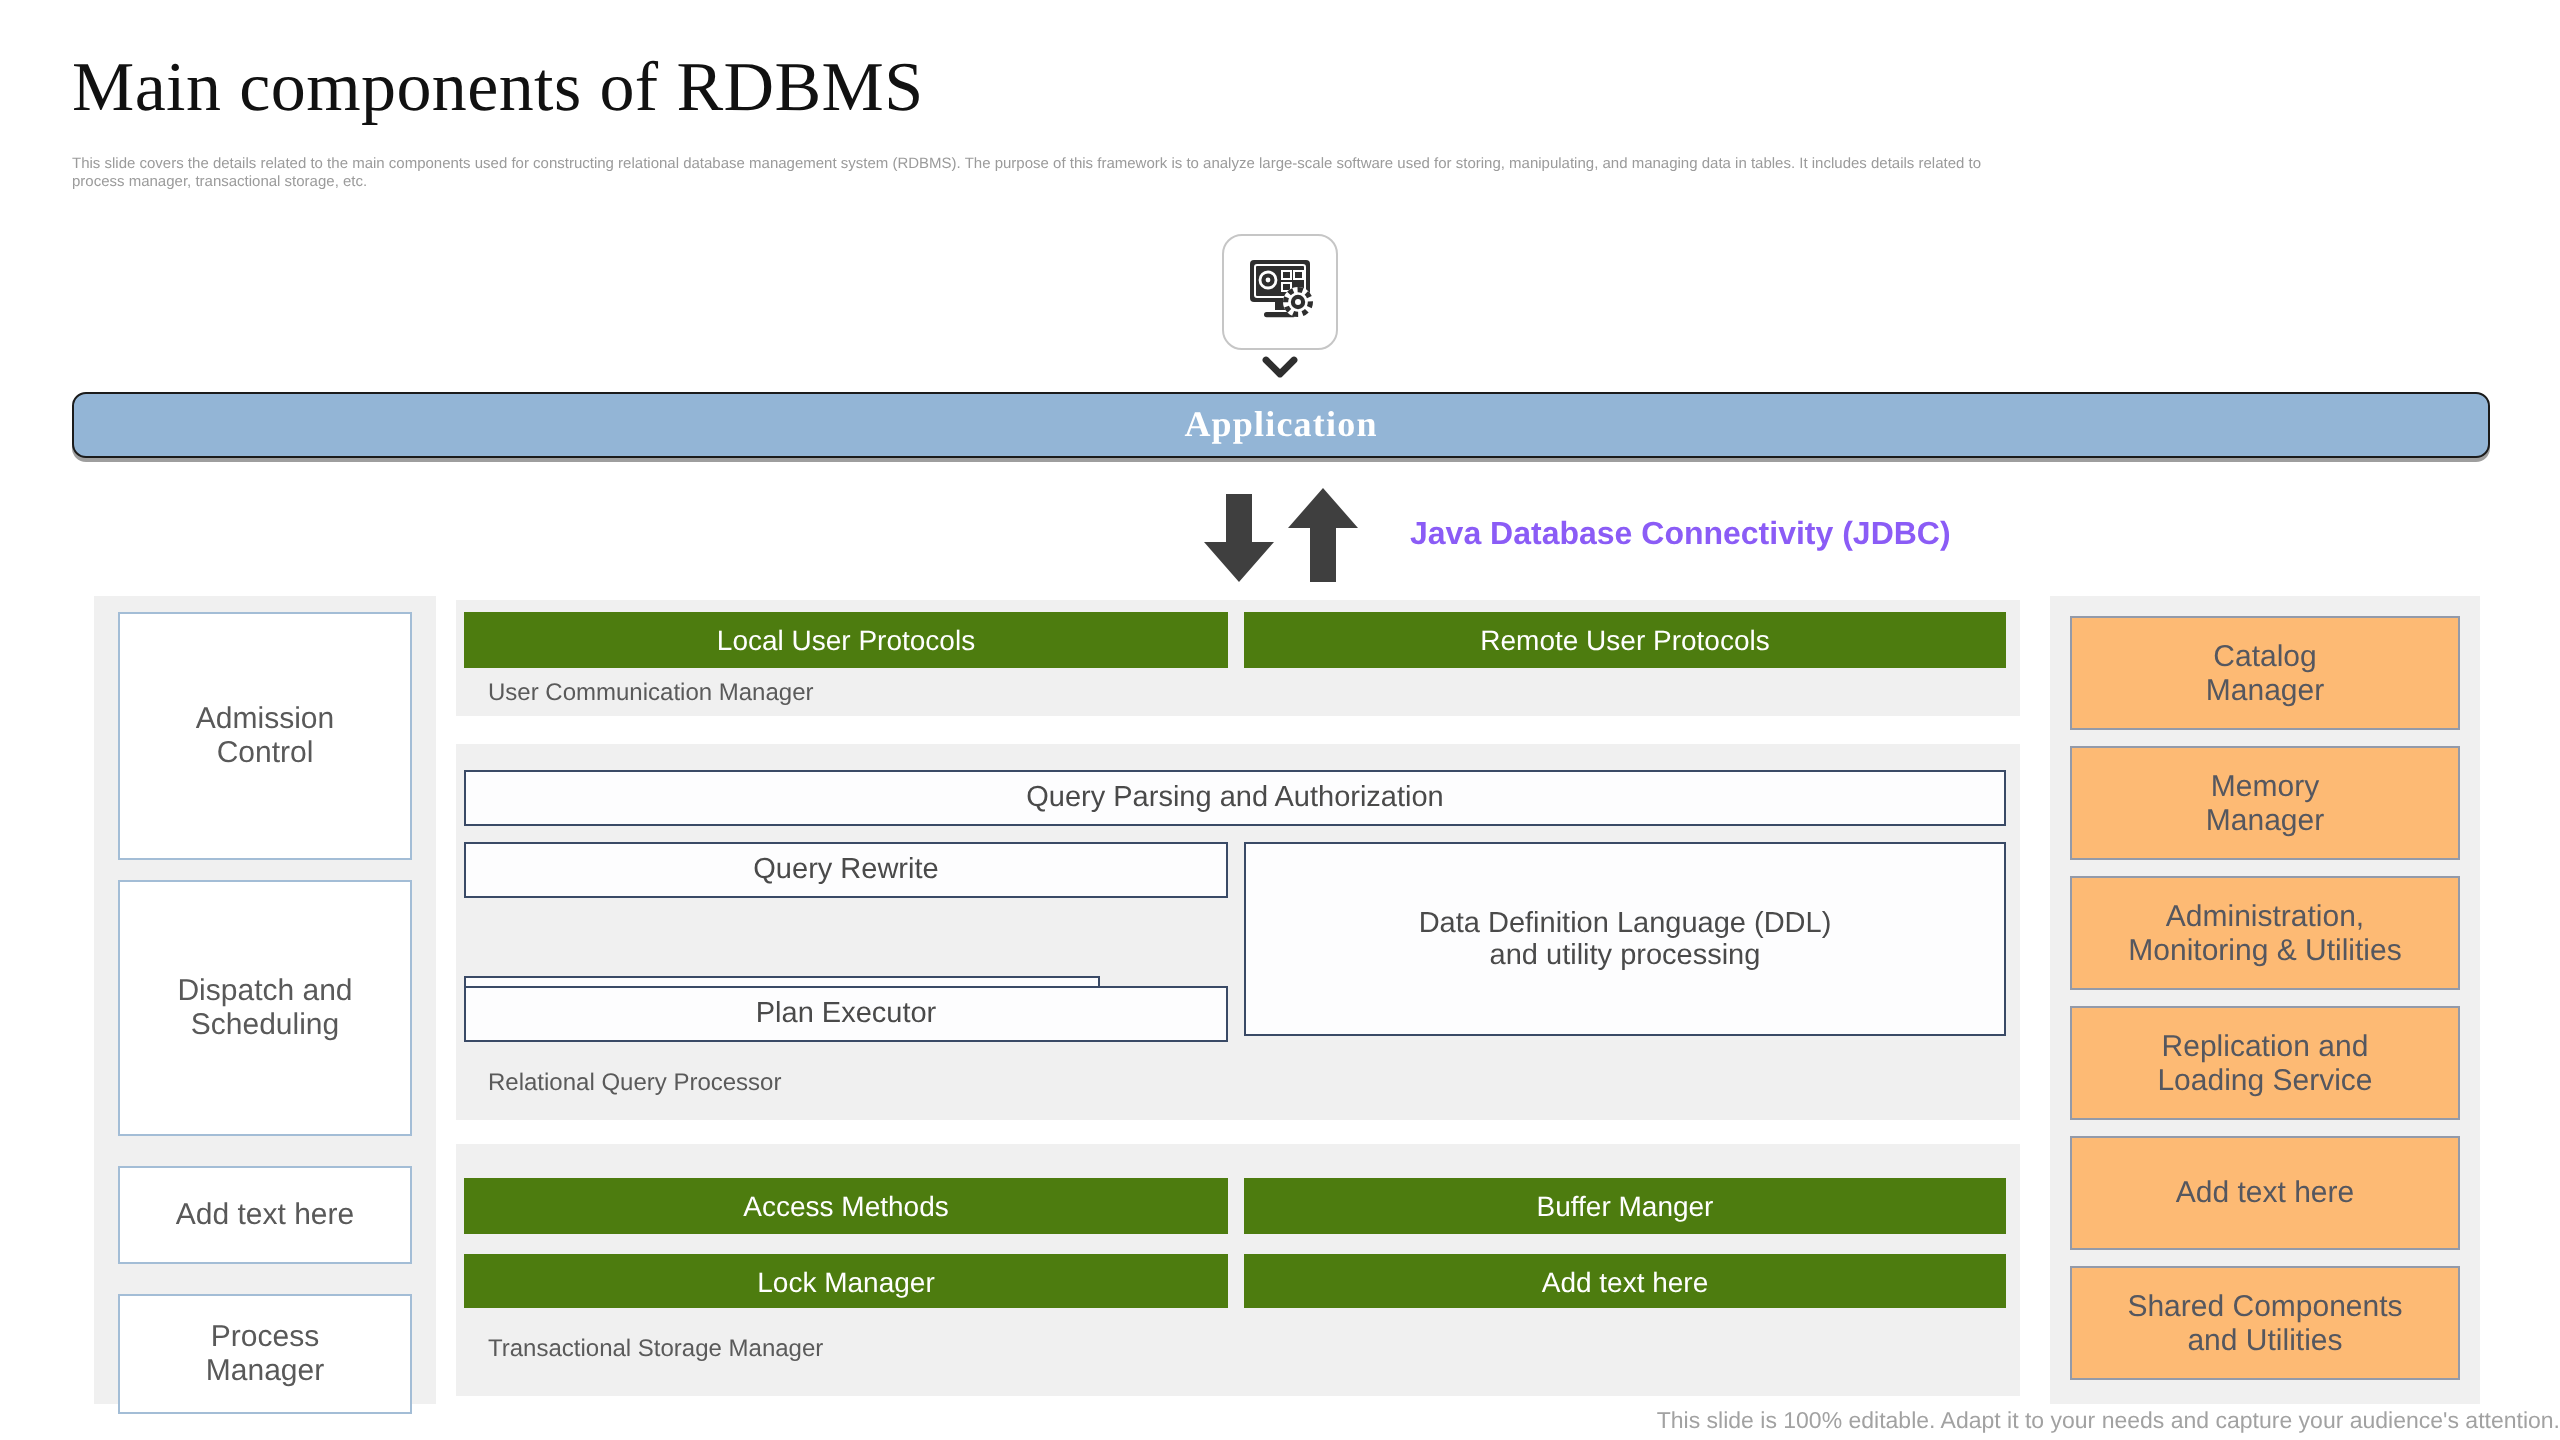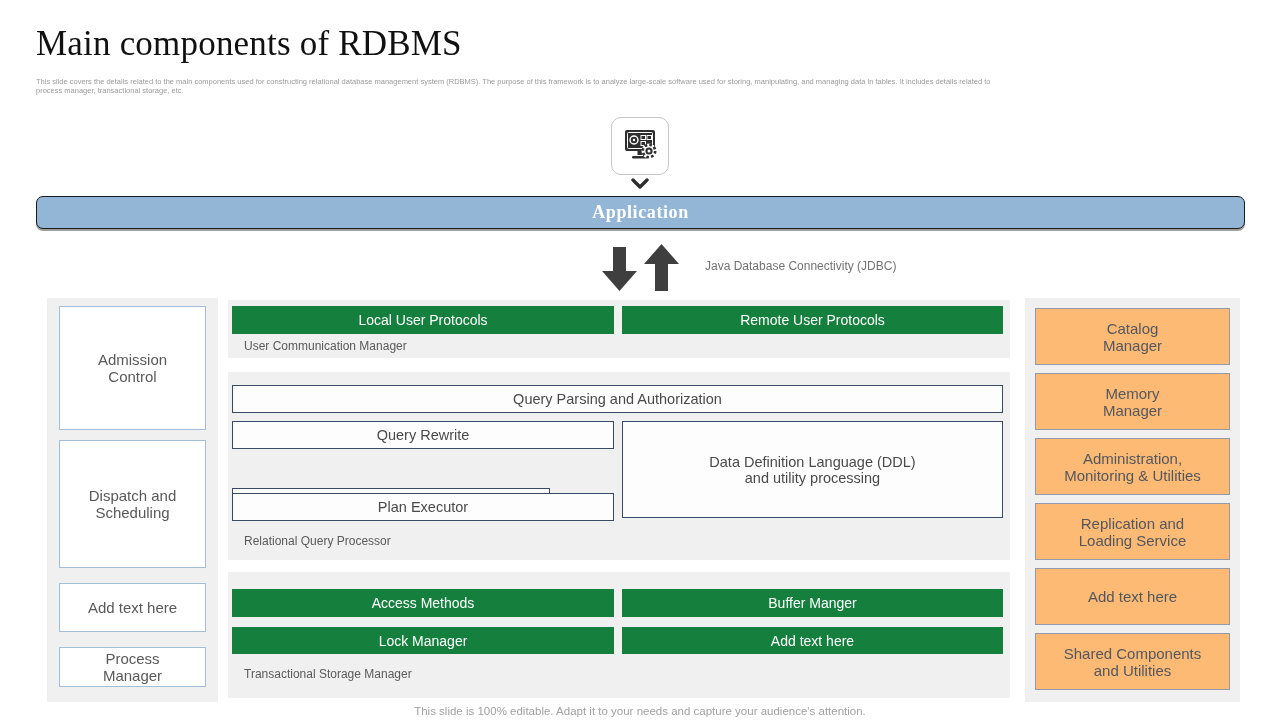--- a/index.html
+++ b/index.html
@@ -10,38 +10,38 @@
   .title { position:absolute; left:36px; top:24px; font-family:"Liberation Serif", serif; font-size:35px; color:#111; font-weight:400; letter-spacing:0.2px; }
   .subtitle { position:absolute; left:36px; top:77px; width:980px; font-size:7.5px; color:#9b9b9b; }
 
   .icon-box { position:absolute; left:611px; top:117px; width:58px; height:58px; border:1.5px solid #c6c6c6; border-radius:10px; background:#fff; display:flex; align-items:center; justify-content:center; }
   .chevron { position:absolute; left:631px; top:178px; width:18px; height:12px; }
 
   .app-bar { position:absolute; left:36px; top:196px; width:1209px; height:33px; background:#93b5d6; border:1.5px solid #1b1b1b; border-radius:7px; display:flex; align-items:center; justify-content:center; box-shadow:0 2px 0 rgba(40,40,40,0.45); }
   .app-bar span { font-family:"Liberation Serif", serif; font-weight:bold; font-size:18px; color:#ffffff; letter-spacing:0.6px; }
 
   .arrow { position:absolute; }
-  .jdbc-label { position:absolute; left:705px; top:259px; font-size:12px; font-weight:normal; color:#737373; }
+  .jdbc-label { position:absolute; left:705px; top:259px; font-size:16px; font-weight:bold; color:#8b5cf6; }
 
   .panel { position:absolute; background:#f0f0f0; }
   .panel-left  { left:47px;  top:298px; width:171px; height:404px; }
   .panel-right { left:1025px; top:298px; width:215px; height:404px; }
   .panel-a { left:228px; top:300px; width:782px; height:58px; }
   .panel-b { left:228px; top:372px; width:782px; height:188px; }
   .panel-c { left:228px; top:572px; width:782px; height:126px; }
 
   .wbox { position:absolute; background:#ffffff; border:1px solid #a3bdd6; color:#595959; font-size:15px; display:flex; align-items:center; justify-content:center; text-align:center; }
   .lavbox { position:absolute; left:10px; width:195px; height:57px; background:#fdba74; border:1px solid #939aa9; color:#55575f; font-size:15px; display:flex; align-items:center; justify-content:center; text-align:center; }
   .pre { white-space:pre-line; }
 
-  .pbar { position:absolute; height:28px; background:#15803d; color:#ffffff; font-size:14px; display:flex; align-items:center; justify-content:center; }
+  .pbar { position:absolute; height:28px; background:#4d7c0f; color:#ffffff; font-size:14px; display:flex; align-items:center; justify-content:center; }
   .nbox { position:absolute; background:#fdfdfe; border:1px solid #3a4a66; color:#4a4a4a; font-size:14.5px; display:flex; align-items:center; justify-content:center; text-align:center; }
   .sec-label { position:absolute; font-size:12px; color:#5a5a5a; }
 
-  .footer { position:absolute; left:0; top:705px; width:100%; text-align:center; font-size:11.5px; color:#a2a2a2; }
+  .footer { position:absolute; left:0; top:705px; width:100%; text-align:right; font-size:11.5px; color:#a2a2a2; }
 </style>
 </head>
 <body>
 
 <div class="slide">
 
   <div class="title">Main components of RDBMS</div>
   <div class="subtitle">This slide covers the details related to the main components used for constructing relational database management system (RDBMS). The purpose of this framework is to analyze large-scale software used for storing, manipulating, and managing data in tables. It includes details related to process manager, transactional storage, etc.</div>
 
   <div class="icon-box">
@@ -77,21 +77,21 @@
     <path d="M17.5,0 L35,20 h-11 v27 h-13 v-27 H0 Z" fill="#3f3f3f"></path>
   </svg>
   <div class="jdbc-label">Java Database Connectivity (JDBC)</div>
 
   <div class="panel panel-left">
     <div class="wbox pre" style="left:12px; top:8px;  width:147px; height:124px;">Admission
 Control</div>
     <div class="wbox pre" style="left:12px; top:142px; width:147px; height:128px;">Dispatch and
 Scheduling</div>
     <div class="wbox" style="left:12px; top:285px; width:147px; height:49px;">Add text here</div>
-    <div class="wbox pre" style="left:12px; top:349px; width:147px; height:40px;">Process
+    <div class="wbox pre" style="left:12px; top:349px; width:147px; height:60px;">Process
 Manager</div>
   </div>
 
   <div class="panel panel-a">
     <div class="pbar" style="left:4px;   top:6px; width:382px;">Local User Protocols</div>
     <div class="pbar" style="left:394px; top:6px; width:381px;">Remote User Protocols</div>
     <div class="sec-label" style="left:16px; top:39px;">User Communication Manager</div>
   </div>
 
   <div class="panel panel-b">

